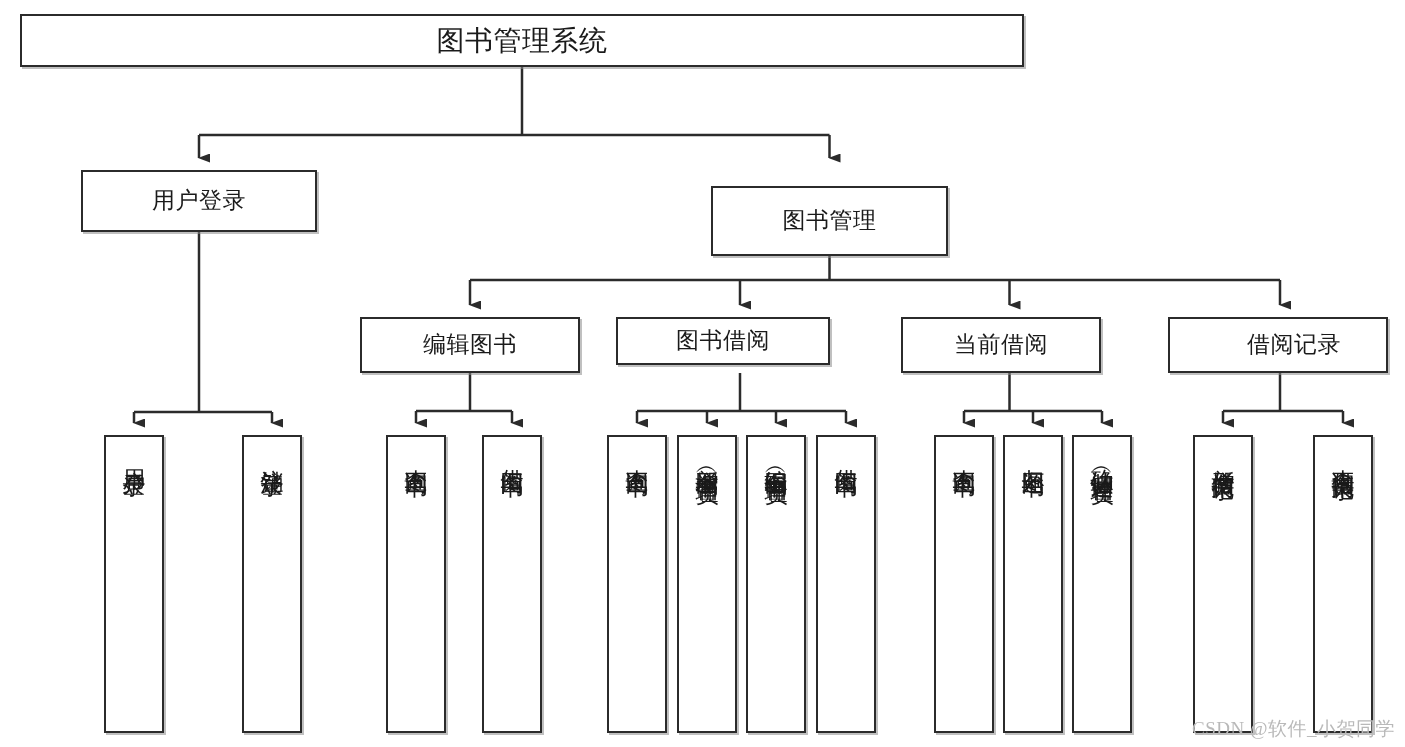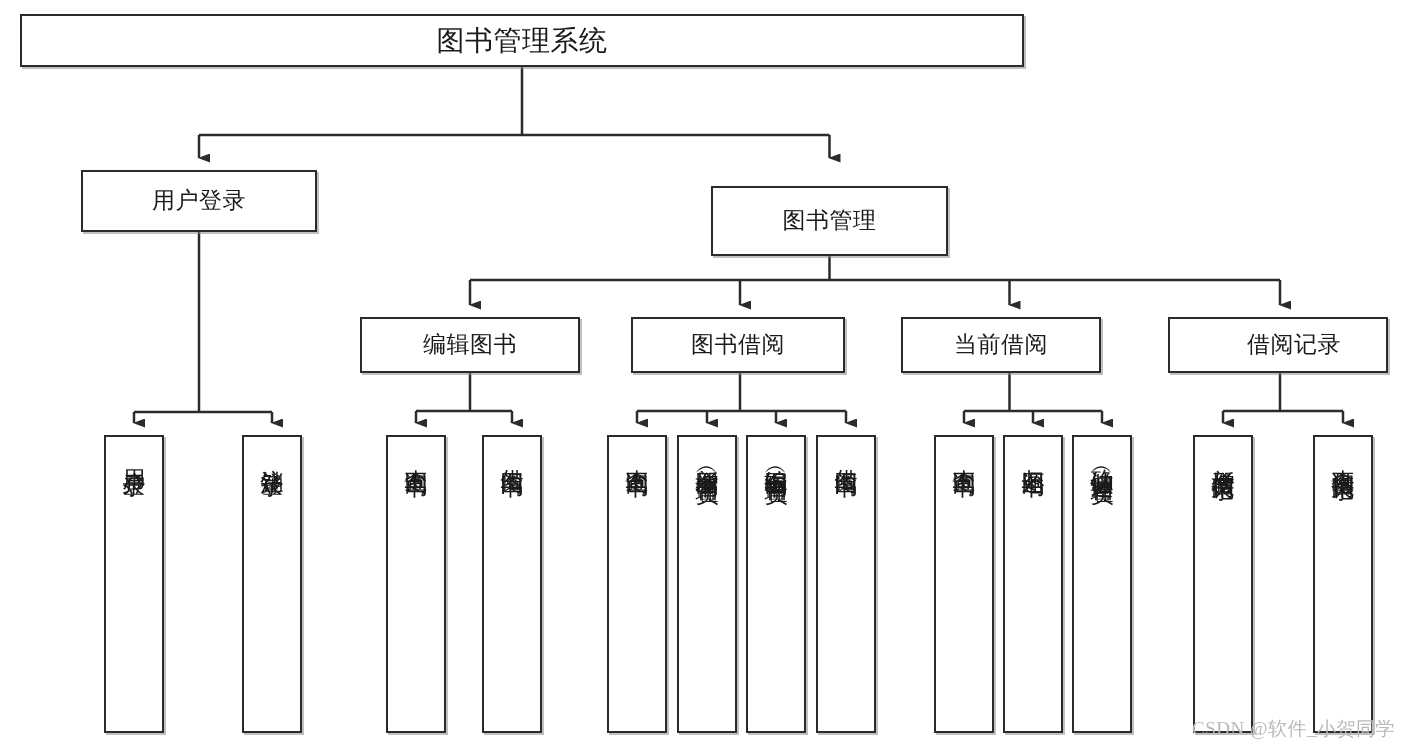--- a/index.html
+++ b/index.html
@@ -120,21 +120,21 @@
       </div>
       <div class="node horizontal" style="left: 81px; top: 170px; width: 236px; height: 62px;">
         <span class="node-label">用户登录</span>
       </div>
       <div class="node horizontal" style="left: 711px; top: 186px; width: 237px; height: 70px;">
         <span class="node-label">图书管理</span>
       </div>
       <div class="node horizontal" style="left: 360px; top: 317px; width: 220px; height: 56px;">
         <span class="node-label">编辑图书</span>
       </div>
-      <div class="node horizontal" style="left: 631px; top: 317px; width: 214px; height: 56px;">
+      <div class="node horizontal" style="left: 616px; top: 317px; width: 214px; height: 48px;">
         <span class="node-label">图书借阅</span>
       </div>
       <div class="node horizontal" style="left: 901px; top: 317px; width: 200px; height: 56px;">
         <span class="node-label">当前借阅</span>
       </div>
       <div class="node horizontal" style="left: 1168px; top: 317px; width: 220px; height: 56px; padding-left: 32px;">
         <span class="node-label">借阅记录</span>
       </div>
       <div class="node vertical" style="left: 104px; top: 435px; width: 60px; height: 298px;">
         <span class="node-label">用户登录</span>

